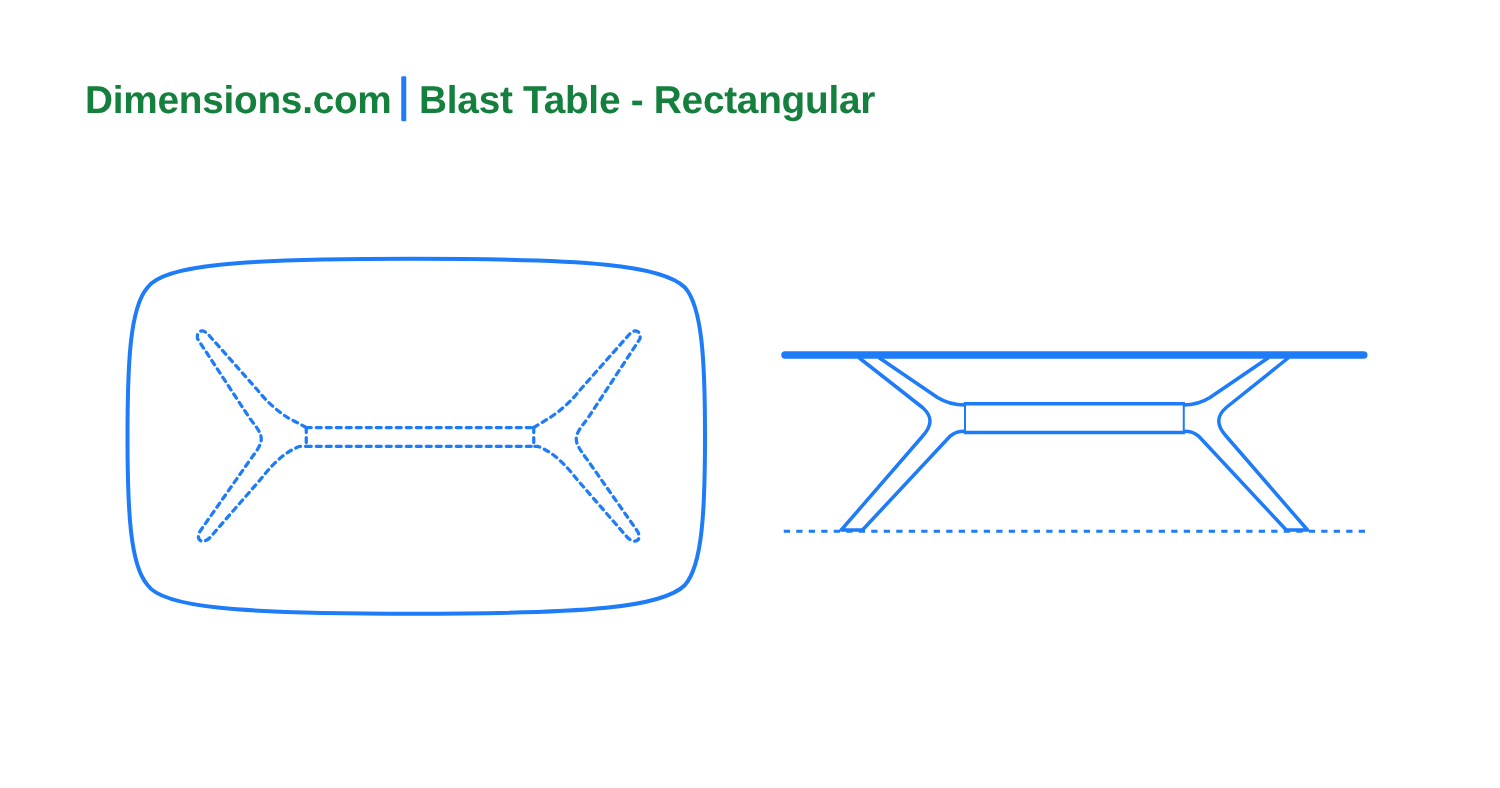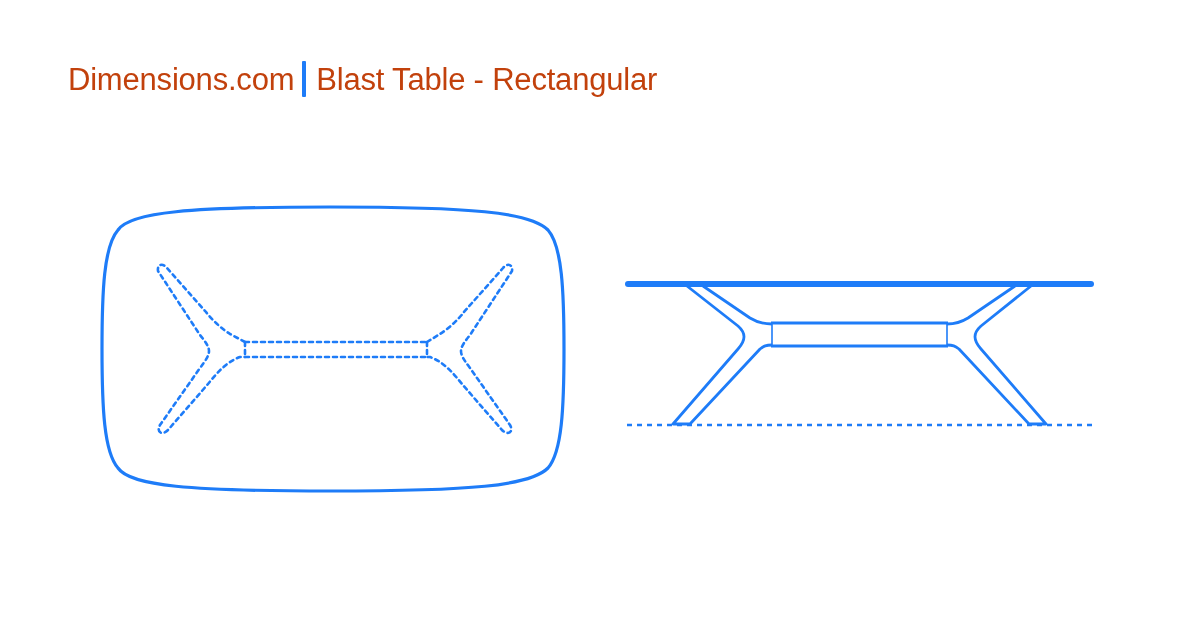--- a/index.html
+++ b/index.html
@@ -1,21 +1,21 @@
 <!DOCTYPE html>
 <html><head>
   <meta charset="utf-8">
   <style>
     html, body { margin: 0; padding: 0; background: #ffffff; }
     body { width: 1200px; height: 630px; position: relative; overflow: hidden; }
     .title {
       position: absolute; left: 68px; top: 58px;
       font-family: "Liberation Sans", sans-serif;
-      font-weight: normal; font-size: 31px; letter-spacing: -0.2px;
-      color: #c2410c; white-space: nowrap; line-height: 44px;
+      font-weight: bold; font-size: 31px; letter-spacing: -0.2px;
+      color: #15803d; white-space: nowrap; line-height: 44px;
     }
     .title .sep { display: inline-block; width: 4px; height: 36px; background: #1e7cf8; vertical-align: -7px; margin: 0 10px 0 8px; border-radius: 1px; }
     svg.drawing { position: absolute; left: 0; top: 0; }
   </style>
 </head>
 <body>
 
 <div class="title">
   <span>Dimensions.com</span><span class="sep"></span><span>Blast Table - Rectangular</span>
 </div>

